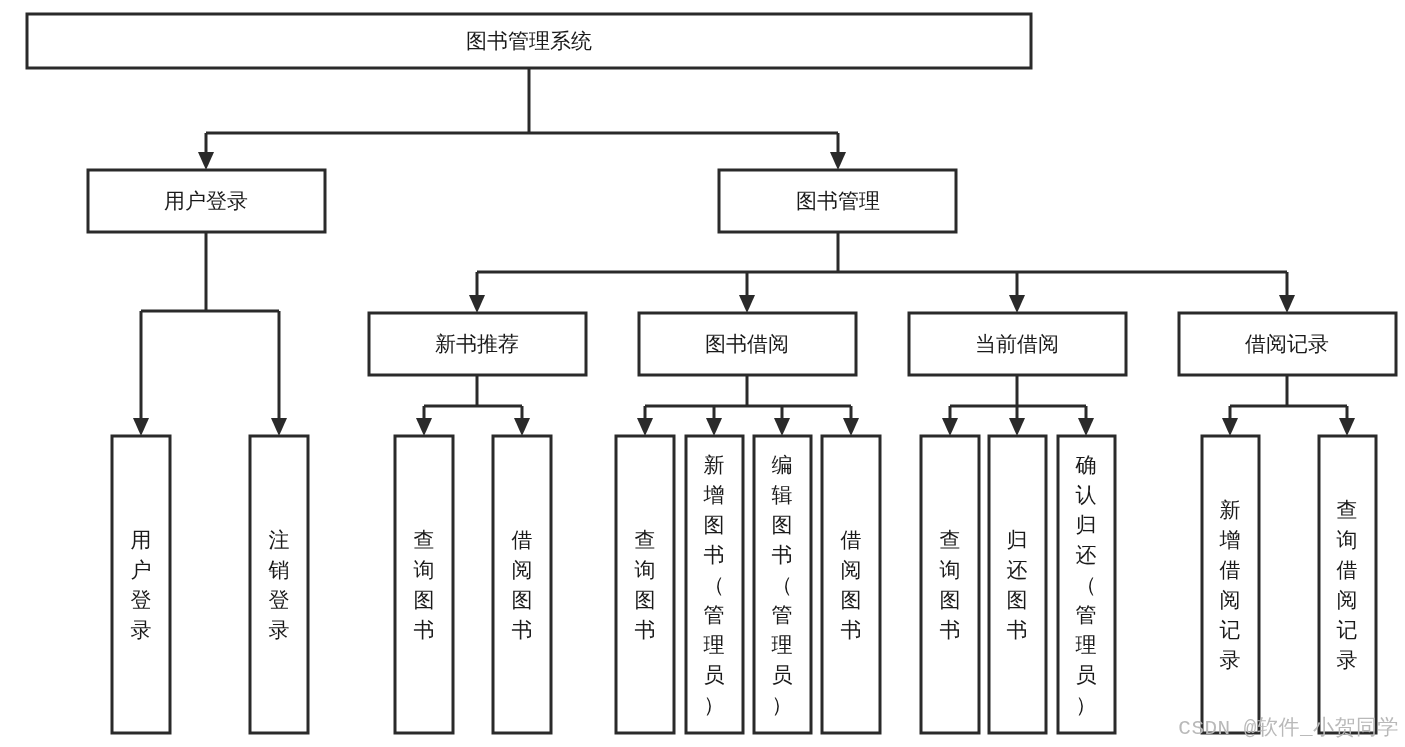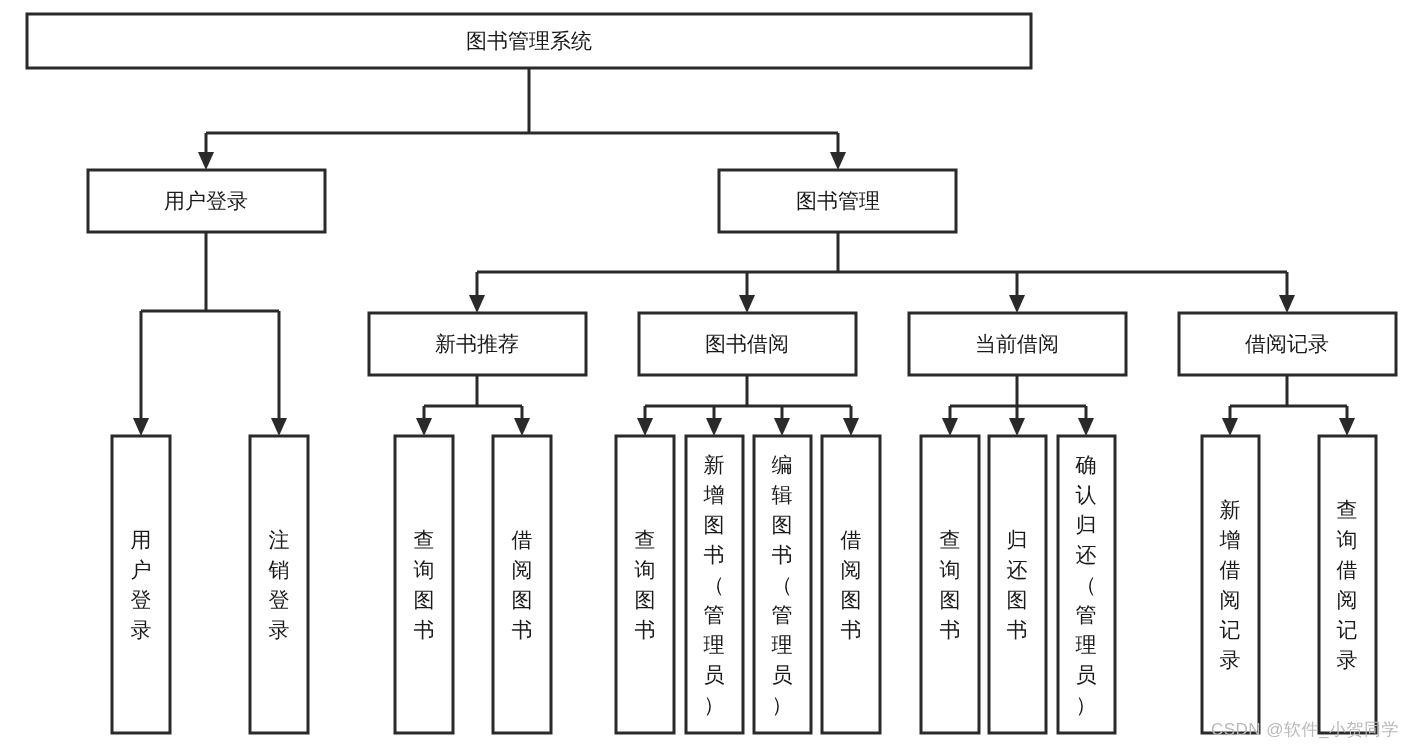--- a/index.html
+++ b/index.html
@@ -52,22 +52,22 @@
   .node-label-v {
     font-family: "Liberation Sans", "DejaVu Sans", sans-serif;
     font-size: 21px;
     fill: #1a1a1a;
     text-anchor: middle;
   }
   .watermark {
     position: absolute;
     right: 14px;
     bottom: 6px;
-    font-family: Liberation Sans, sans-serif;
-    font-size: 17px;
+    font-family: Liberation Mono, monospace;
+    font-size: 21px;
     color: #b9b9b9;
     letter-spacing: 0.5px;
     white-space: nowrap;
     pointer-events: none;
   }
 </style>
 </head>
 <body>
 
 <div id="diagram-root">

